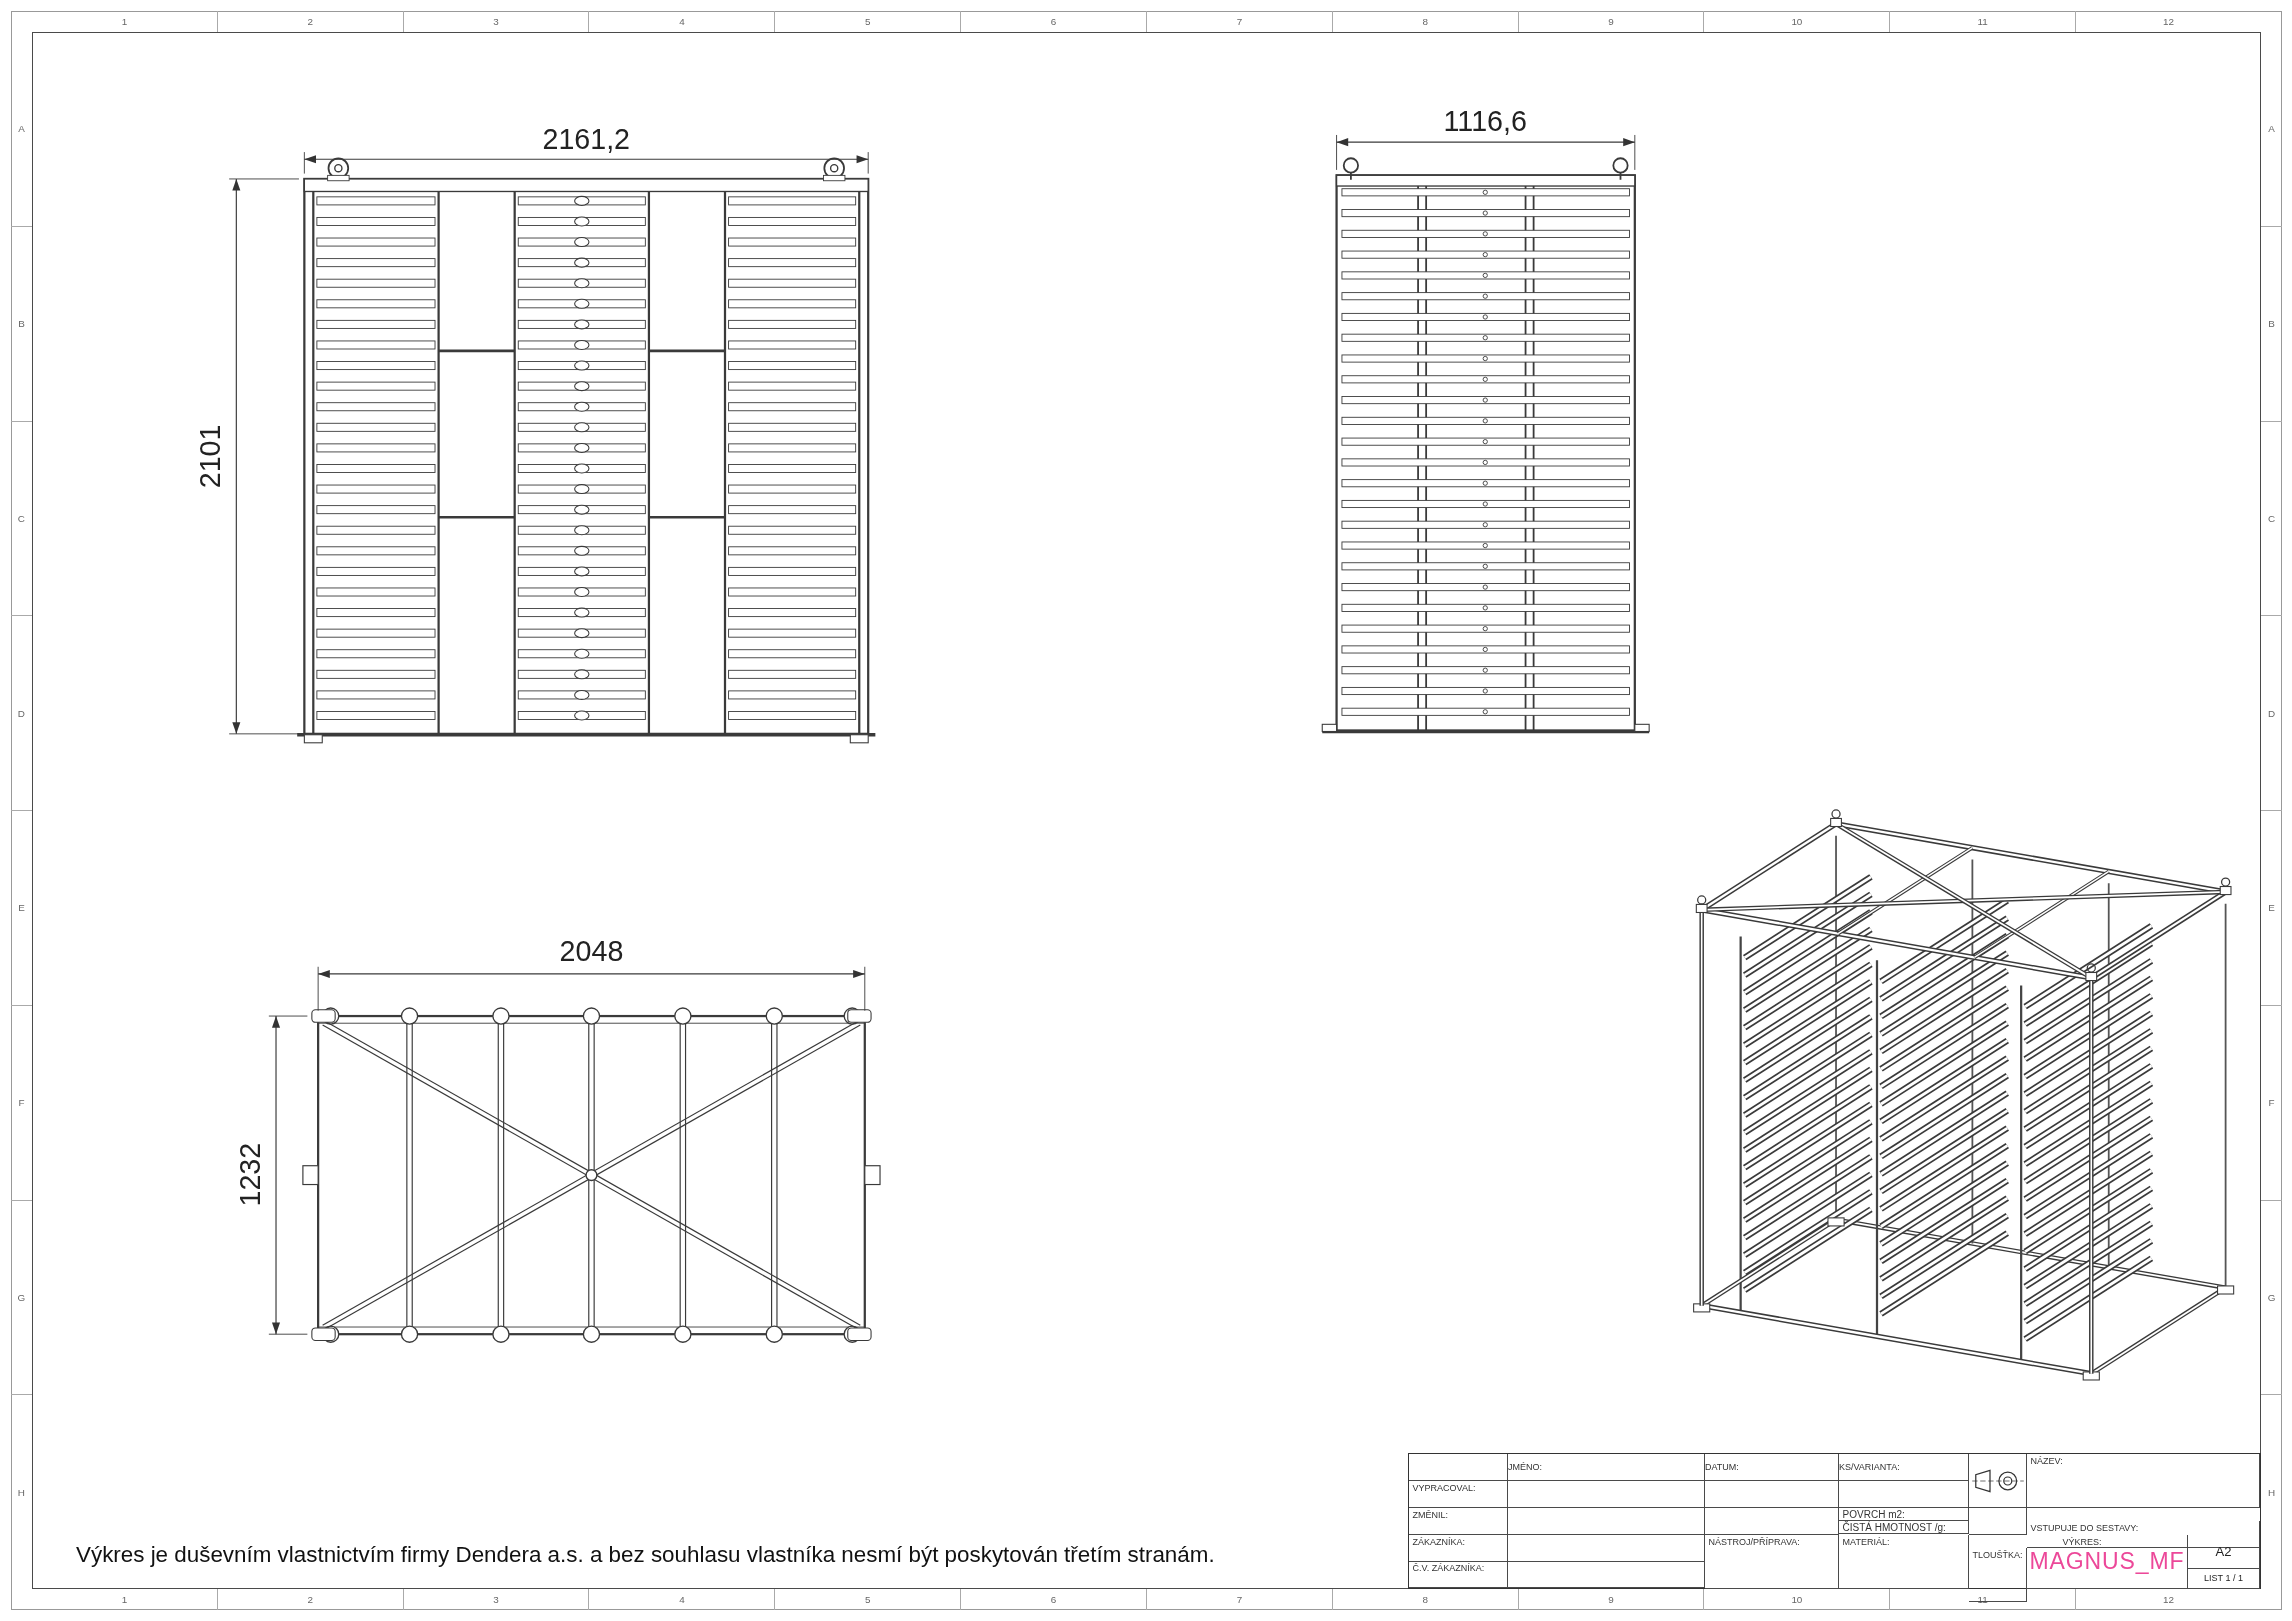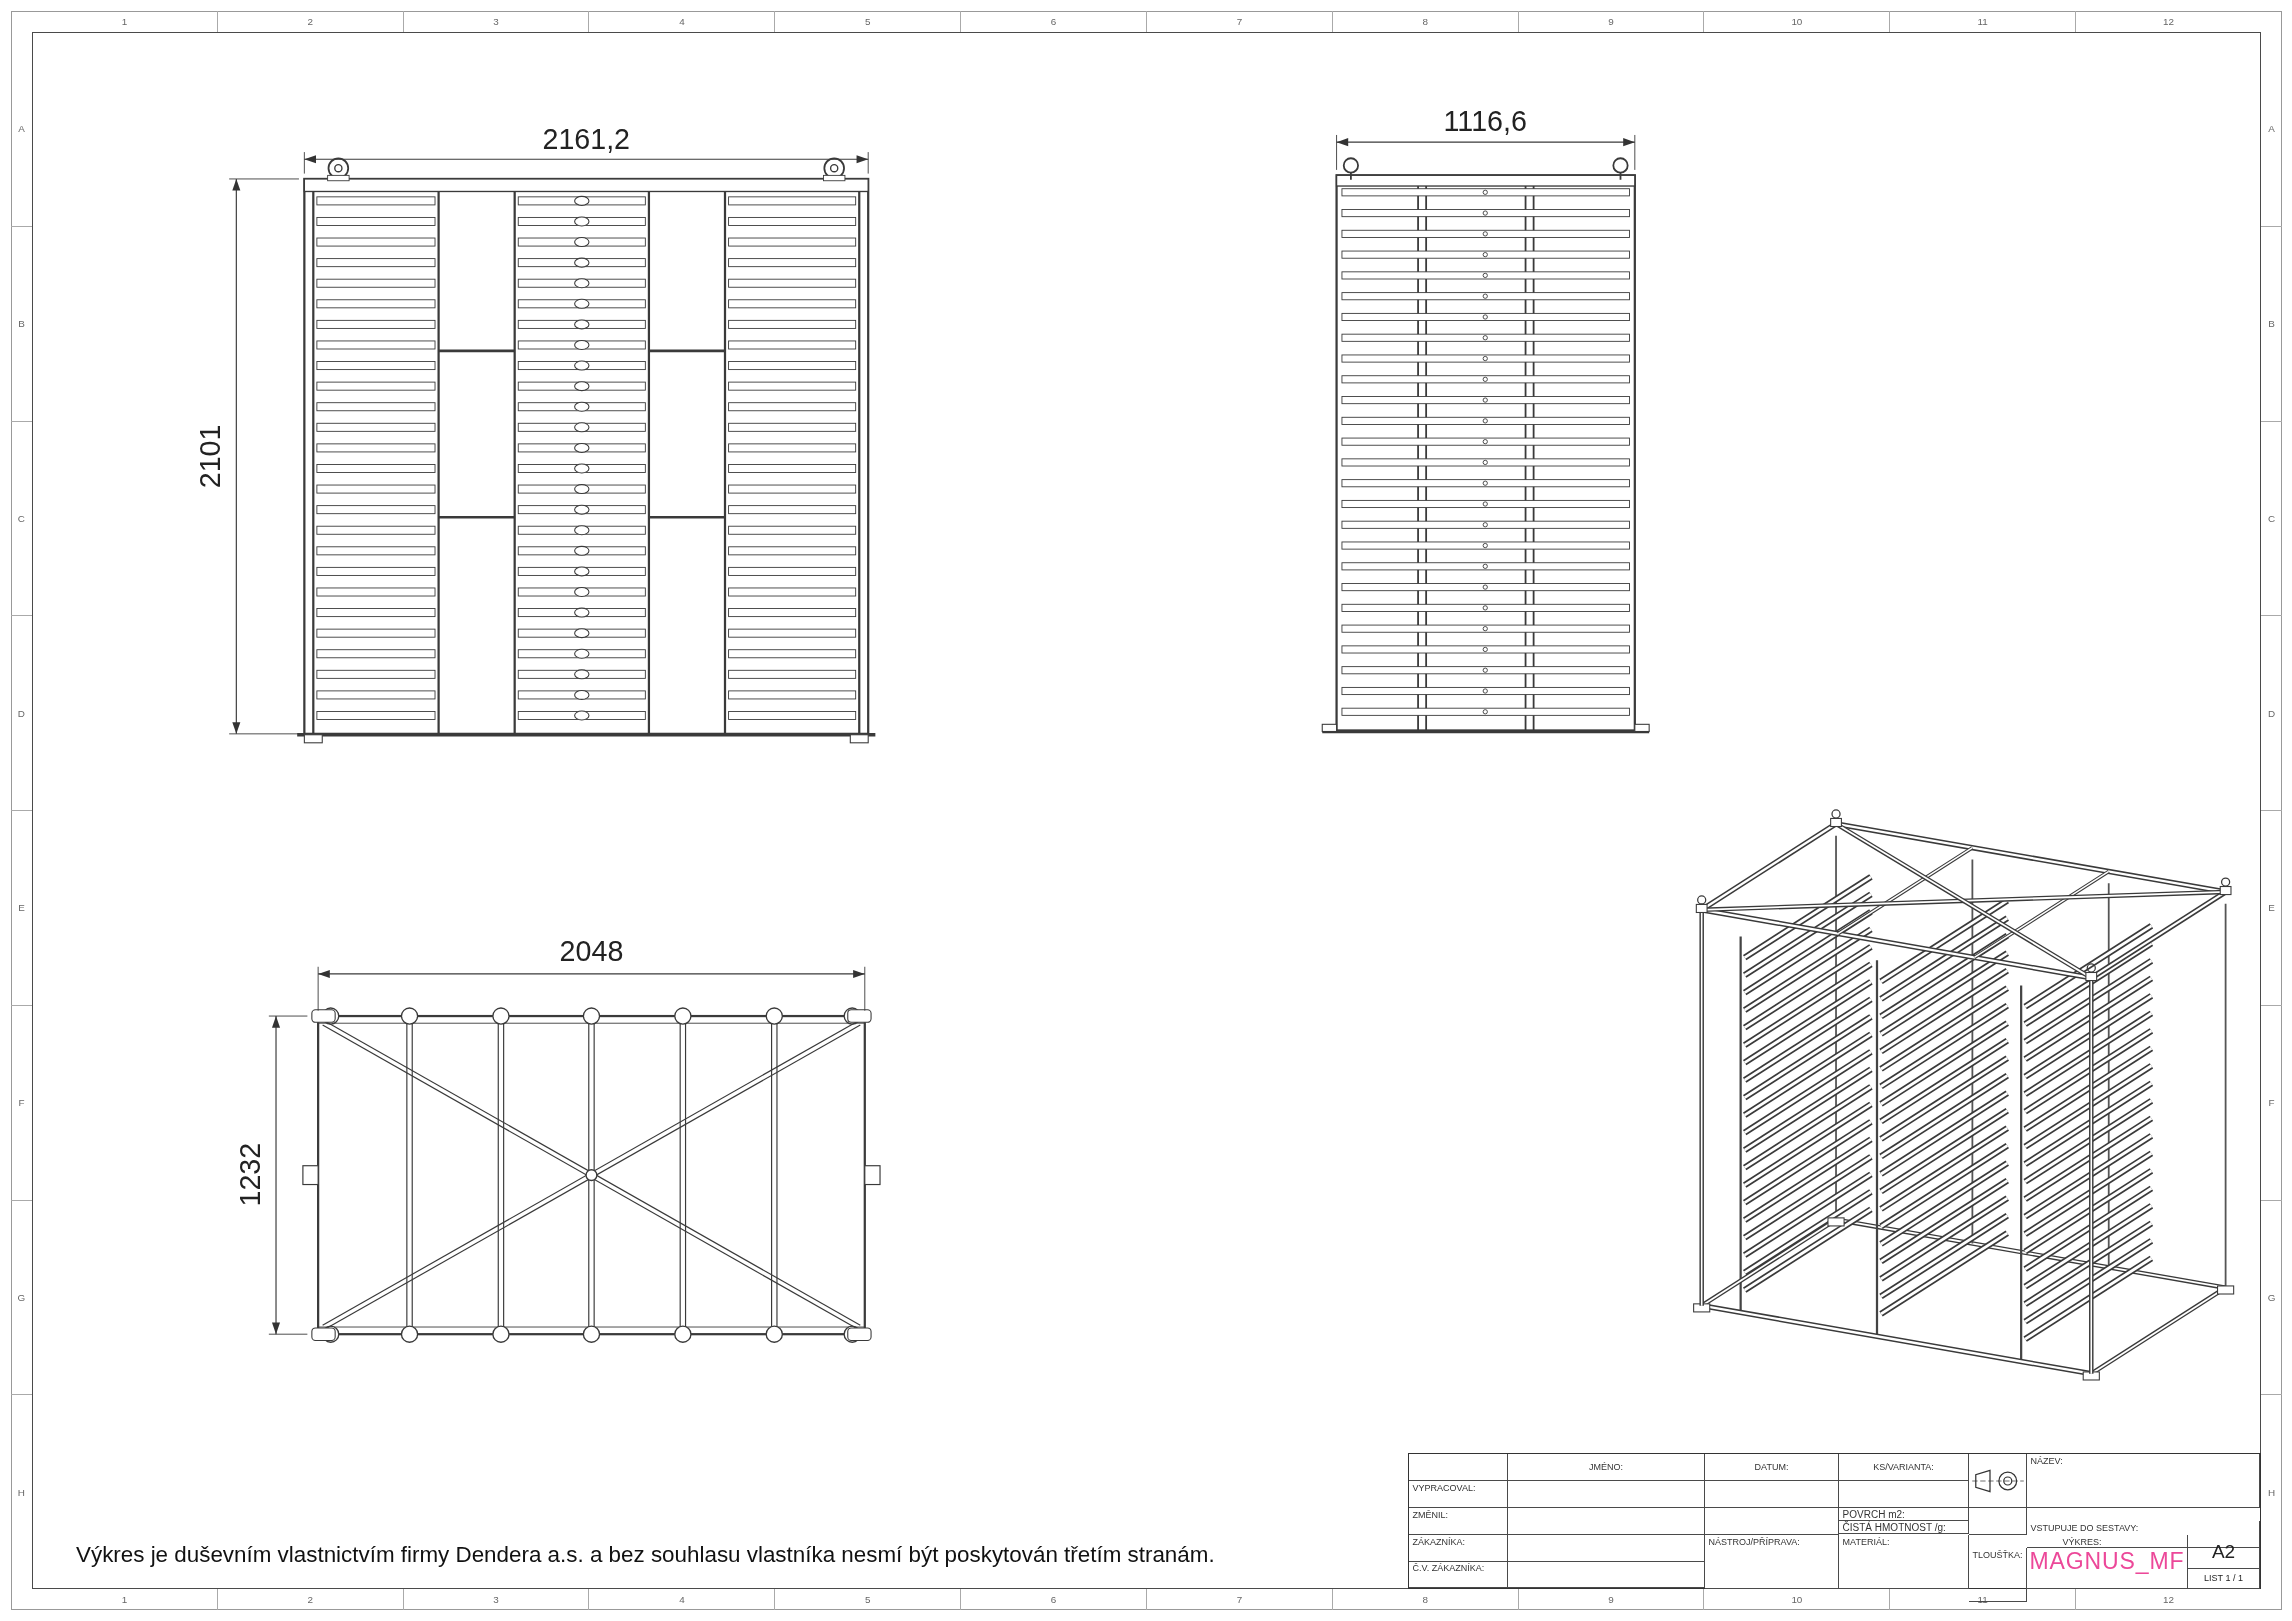--- a/index.html
+++ b/index.html
@@ -29,29 +29,29 @@
 
   .tblock{
     position:absolute;right:32px;bottom:32px;width:851px;height:134px;
     border:1.8px solid #333;background:#fff;color:#222;box-sizing:content-box;
   }
   .tb-cell{
     position:absolute;border-right:0.9px solid #4a4a4a;border-bottom:0.9px solid #4a4a4a;
     box-sizing:border-box;padding:1.8px 3.6px;overflow:hidden;
   }
   .tb-label{font-size:9px;color:#333;display:block;line-height:10.7px;}
-  .tb-cell.hdr{display:flex;align-items:center;justify-content:center;padding:0;}
+  .tb-cell.hdr{display:flex;align-items:center;justify-content:flex-start;padding:0;}
   .tb-cell.hdr .tb-label{display:inline;}
   .vykres-cell{padding:0;}
   .vykres-cell .tb-label{position:absolute;left:3.6px;top:1.8px;margin-left:32px;}
   .drawing-number{
     position:absolute;inset:0;display:flex;align-items:center;justify-content:center;
     font-size:23px;letter-spacing:0.9px;color:#ec4899;
   }
-  .fmt-cell{display:flex;align-items:center;justify-content:center;font-size:19px;padding:0;}
+  .fmt-cell{display:flex;align-items:center;justify-content:center;font-size:13px;padding:0;}
   .list-cell{display:flex;align-items:center;justify-content:center;font-size:9px;padding:0;}
   .proj-cell{display:flex;align-items:center;justify-content:center;padding:0;}
 </style>
 </head>
 <body>
 
 <div class="sheet">
   <div class="frame-outer"></div>
   <div class="frame-inner"></div>
 

